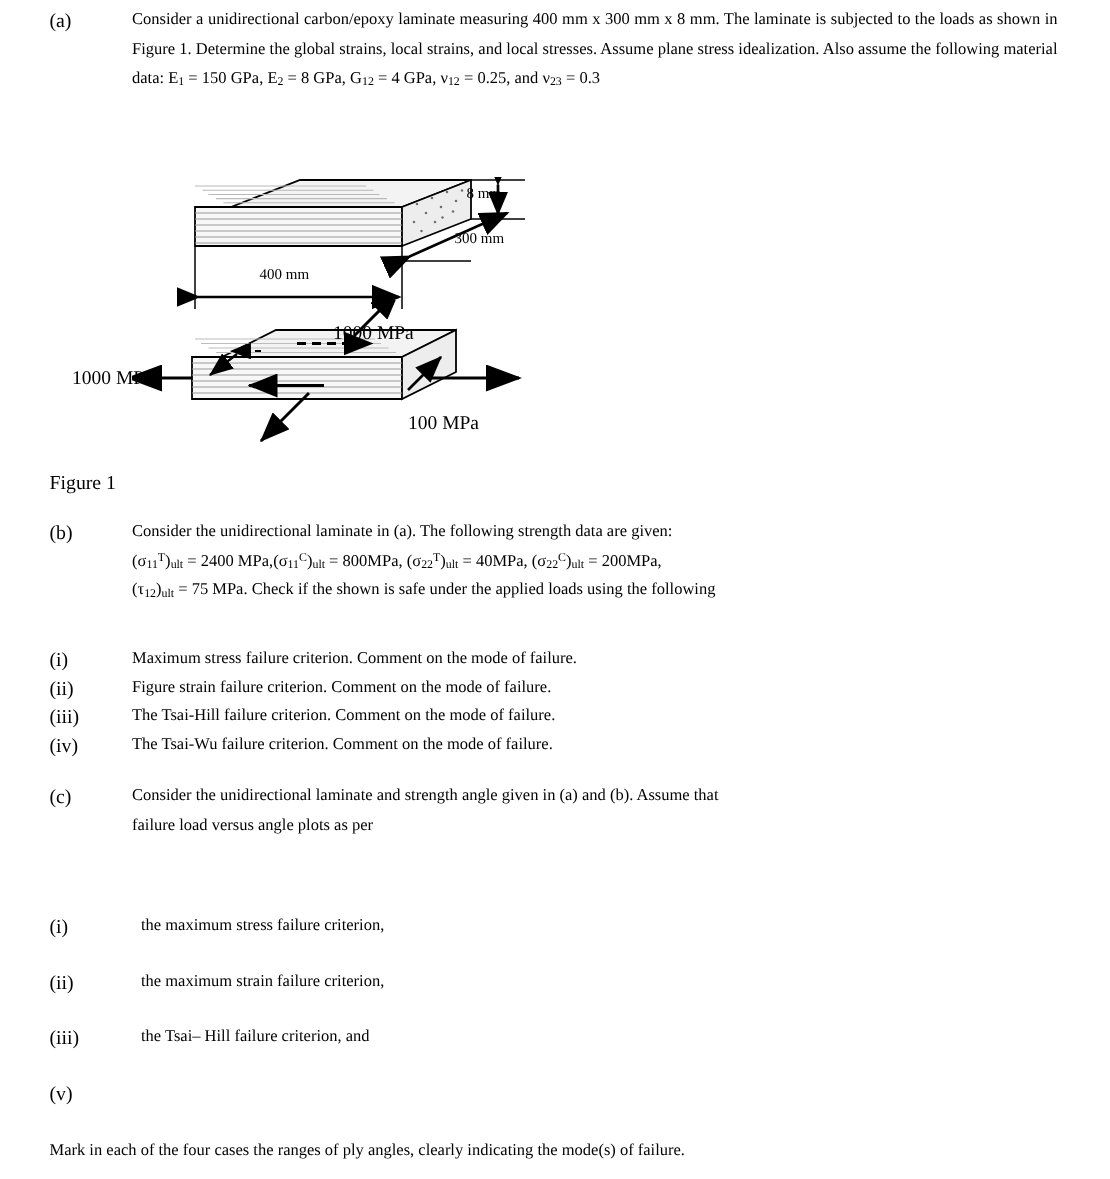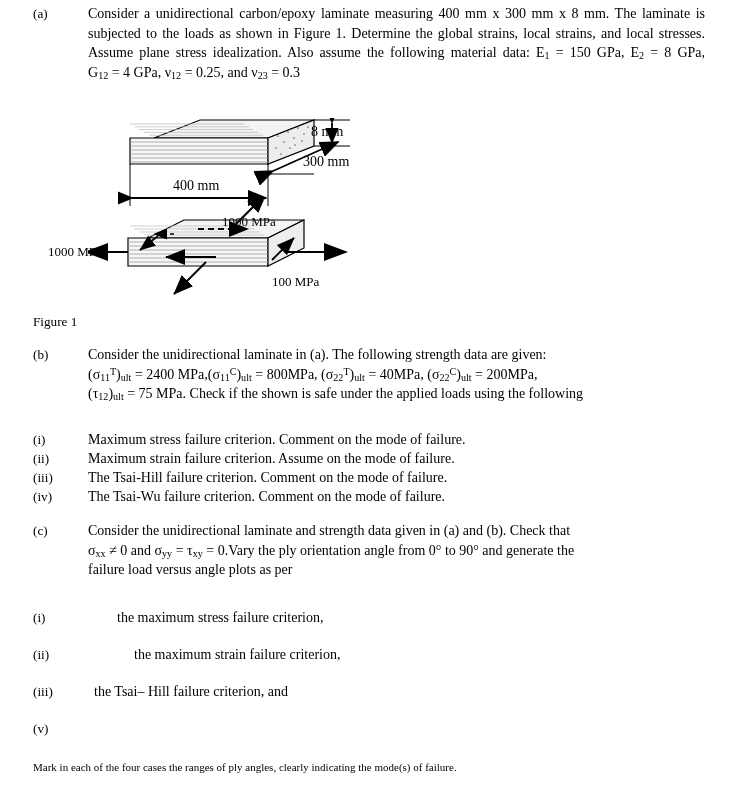--- a/index.html
+++ b/index.html
@@ -26,21 +26,21 @@
     display: flex;
     align-items: flex-start;
   }
   .qlabel {
     width: 55px;
     flex: 0 0 55px;
     font-size: 13.2px;
     line-height: 19.6px;
   }
   .qbody {
-    font-size: 14px;
+    font-size: 11px;
     line-height: 19.6px;
   }
   .justified {
     text-align: justify;
     text-align-last: left;
   }
   sub {
     font-size: 0.72em;
     vertical-align: -0.24em;
     line-height: 0;
@@ -59,21 +59,21 @@
     top: 110px;
     width: 740px;
     height: 205px;
   }
   .cap {
     position: absolute;
     font-size: 13.2px;
   }
   .dimlabel {
     position: absolute;
-    font-size: 14px;
+    font-size: 10px;
     white-space: nowrap;
   }
 </style>
 </head>
 <body>
 
 <div class="page">
 
   <div class="qrow" style="left:33px; top:4px; width:672px;">
     <div class="qlabel">(a)</div>
@@ -230,54 +230,46 @@
       </div>
     </div>
   </div>
 
   <div class="qrow" style="left:33px; top:430px; width:672px;">
     <div class="qlabel">(i)</div>
     <div class="qbody">Maximum stress failure criterion. Comment on the mode of failure.</div>
   </div>
   <div class="qrow" style="left:33px; top:449px; width:672px;">
     <div class="qlabel">(ii)</div>
-    <div class="qbody">Maximum strain failure criterion. Assume on the mode of failure.</div>
+    <div class="qbody">Figure strain failure criterion. Comment on the mode of failure.</div>
   </div>
   <div class="qrow" style="left:33px; top:468px; width:672px;">
     <div class="qlabel">(iii)</div>
     <div class="qbody">The Tsai-Hill failure criterion. Comment on the mode of failure.</div>
   </div>
   <div class="qrow" style="left:33px; top:487px; width:672px;">
     <div class="qlabel">(iv)</div>
     <div class="qbody">The Tsai-Wu failure criterion. Comment on the mode of failure.</div>
   </div>
 
   <div class="qrow" style="left:33px; top:521px; width:672px;">
     <div class="qlabel">(c)</div>
     <div class="qbody" style="width:617px;">
-      <div class="justified">Consider the unidirectional laminate and strength data given in (a) and (b). Check that</div>
-      <div>
-        <span class="nowrap"><span>σ</span><sub>xx</sub></span>
-        <span>≠ 0 and</span>
-        <span class="nowrap"><span>σ</span><sub>yy</sub></span>
-        <span>=</span>
-        <span class="nowrap"><span>τ</span><sub>xy</sub></span>
-        <span>= 0.Vary the ply orientation angle from 0° to 90° and generate the</span>
-      </div>
+      <div class="justified">Consider the unidirectional laminate and strength angle given in (a) and (b). Assume that</div>
       <div>failure load versus angle plots as per</div>
     </div>
   </div>
 
   <div class="qrow" style="left:33px; top:608px; width:672px;">
     <div class="qlabel">(i)</div>
-    <div class="qbody" style="padding-left:6px;margin-left:23px;">the maximum stress failure criterion,</div>
+    <div class="qbody" style="padding-left:6px;">the maximum stress failure criterion,</div>
   </div>
   <div class="qrow" style="left:33px; top:645px; width:672px;">
     <div class="qlabel">(ii)</div>
-    <div class="qbody" style="padding-left:6px;margin-left:40px;">the maximum strain failure criterion,</div>
+    <div class="qbody" style="padding-left:6px;">the maximum strain failure criterion,</div>
   </div>
   <div class="qrow" style="left:33px; top:682px; width:672px;">
     <div class="qlabel">(iii)</div>
     <div class="qbody" style="padding-left:6px;">the Tsai– Hill failure criterion, and</div>
   </div>
   <div class="qrow" style="left:33px; top:719px; width:672px;">
     <div class="qlabel">(v)</div>
   </div>
 
   <div style="position:absolute; left:33px; top:758px; width:672px; font-size:11px; line-height:19.6px;">Mark in each of the four cases the ranges of ply angles, clearly indicating the mode(s) of failure.</div>

